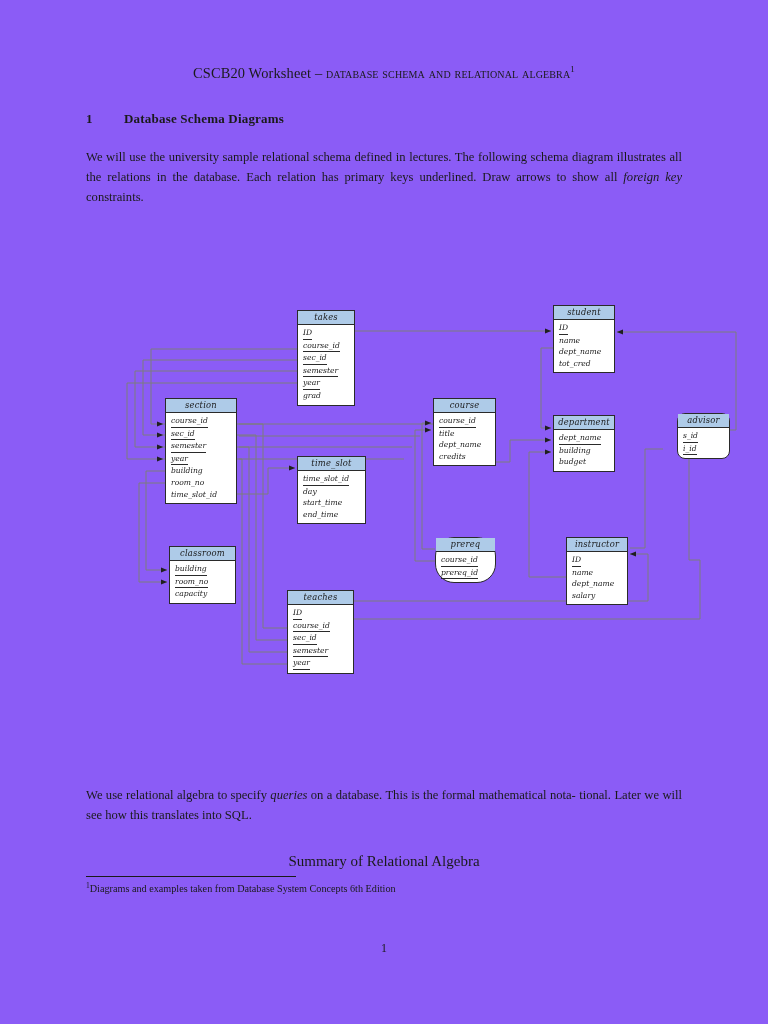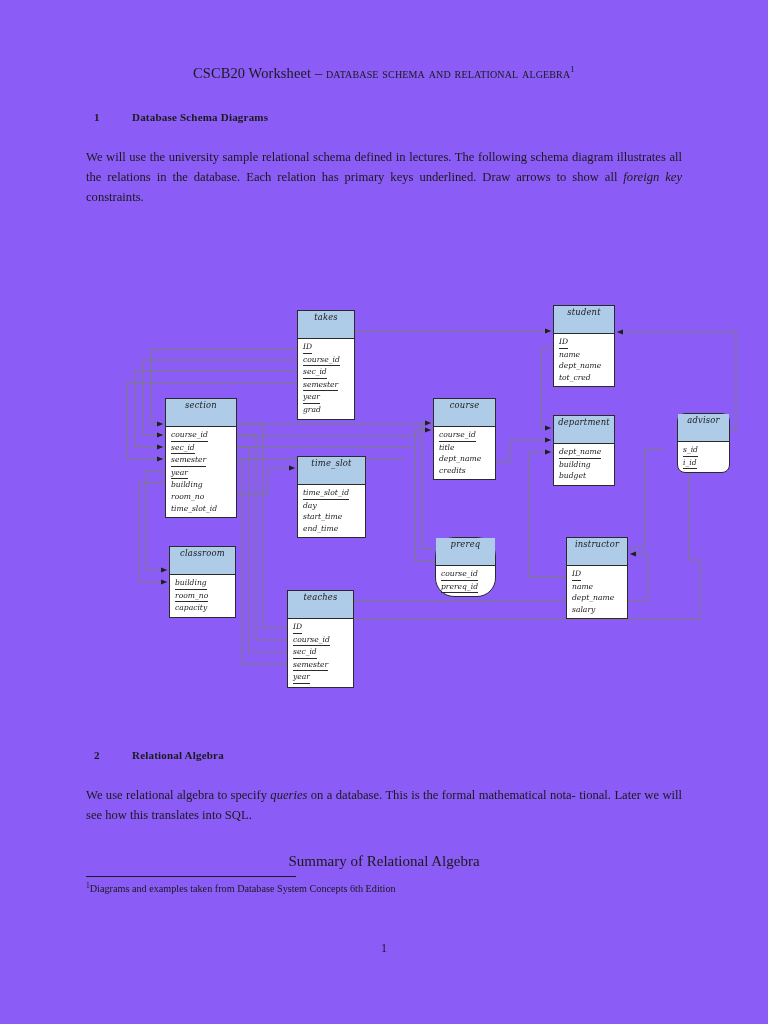--- a/index.html
+++ b/index.html
@@ -33,22 +33,22 @@
   }
   .doc-title .sc {
     font-variant: small-caps;
   }
   .doc-title sup {
     font-size: 9px;
     vertical-align: super;
   }
   .section-head {
     position: absolute;
-    left: 94px;
-    font-size: 11px;
+    left: 86px;
+    font-size: 13px;
     font-weight: bold;
     letter-spacing: 0.2px;
   }
   .section-head .num {
     display: inline-block;
     width: 38px;
   }
   #sec1 { top: 111px; }
   #sec2 { top: 749px; }
   .para {
@@ -113,21 +113,21 @@
     font-style: italic;
     z-index: 5;
   }
   .tbl .hdr {
     box-sizing: border-box;
     background: #aecbe8;
     border-bottom: 1.1px solid #2a2a2a;
     text-align: center;
     font-size: 8.4px;
     line-height: 13.5px;
-    height: 28px;
+    height: 14px;
     letter-spacing: 0.2px;
   }
   .tbl .attrs {
     padding: 2px 0 3px 5px;
   }
   .tbl .attrs div {
     font-size: 7.6px;
     line-height: 11.6px;
     white-space: nowrap;
     display: block;
@@ -308,23 +308,20 @@
         <div class="tbl" style="left: 677px; top: 413px; width: 53px; border-radius: 8px;">
           <div class="hdr">advisor</div>
           <div class="attrs">
             <div class="pk"><span>s_id</span></div>
             <div class="pk"><span>i_id</span></div>
           </div>
         </div>
       </div>
   </div>
 
-  <div class="section-head" id="sec2">
-    <span class="num">2</span><span>Relational Algebra</span>
-  </div>
 
   <div class="para" id="para2">
     We use relational algebra to specify <i>queries</i> on a database. This is the formal mathematical nota-
     tional. Later we will see how this translates into SQL.
   </div>
 
   <div class="summary-line">Summary of Relational Algebra</div>
 
   <div class="footnote-rule"></div>
   <div class="footnote"><sup>1</sup><span>Diagrams and examples taken from Database System Concepts 6th Edition</span></div>

